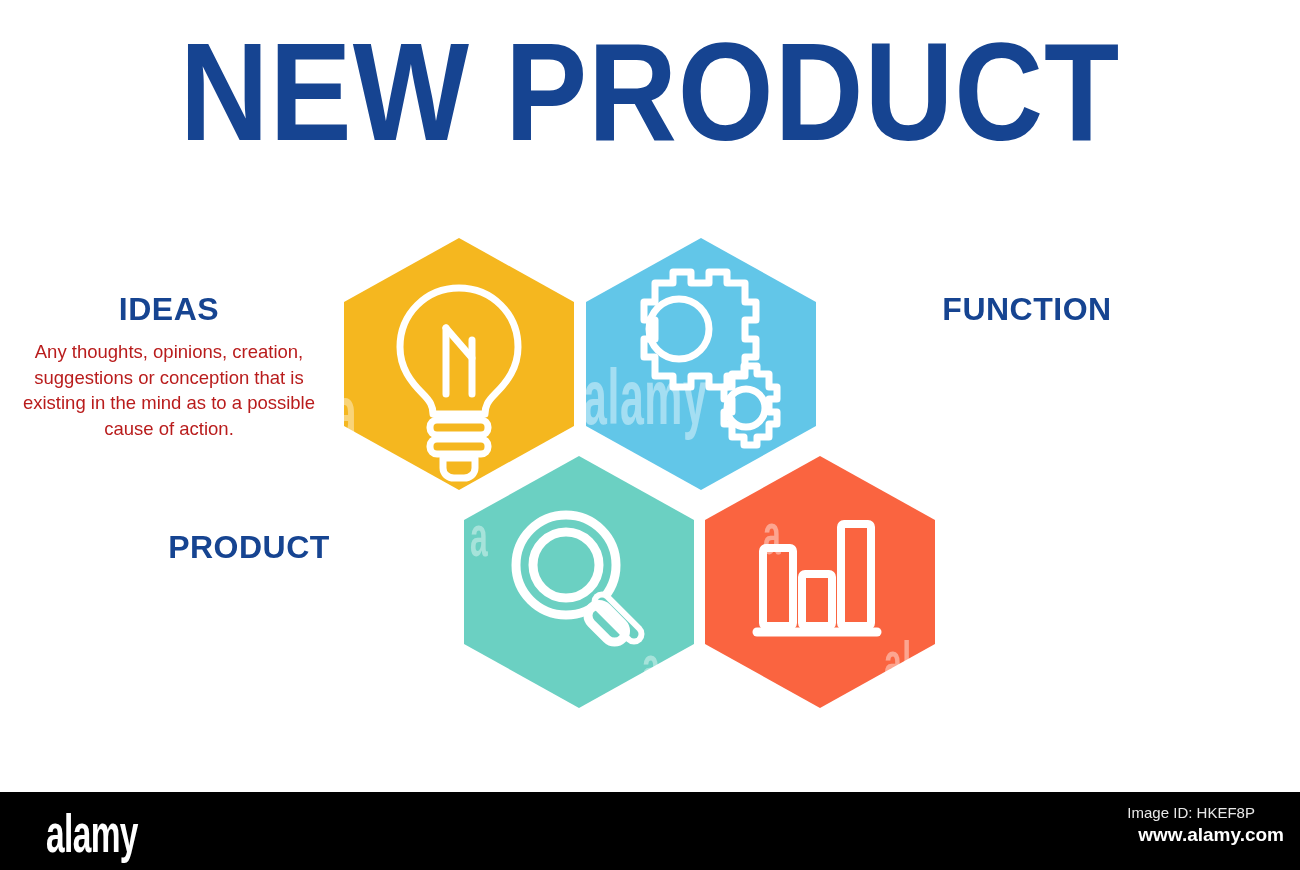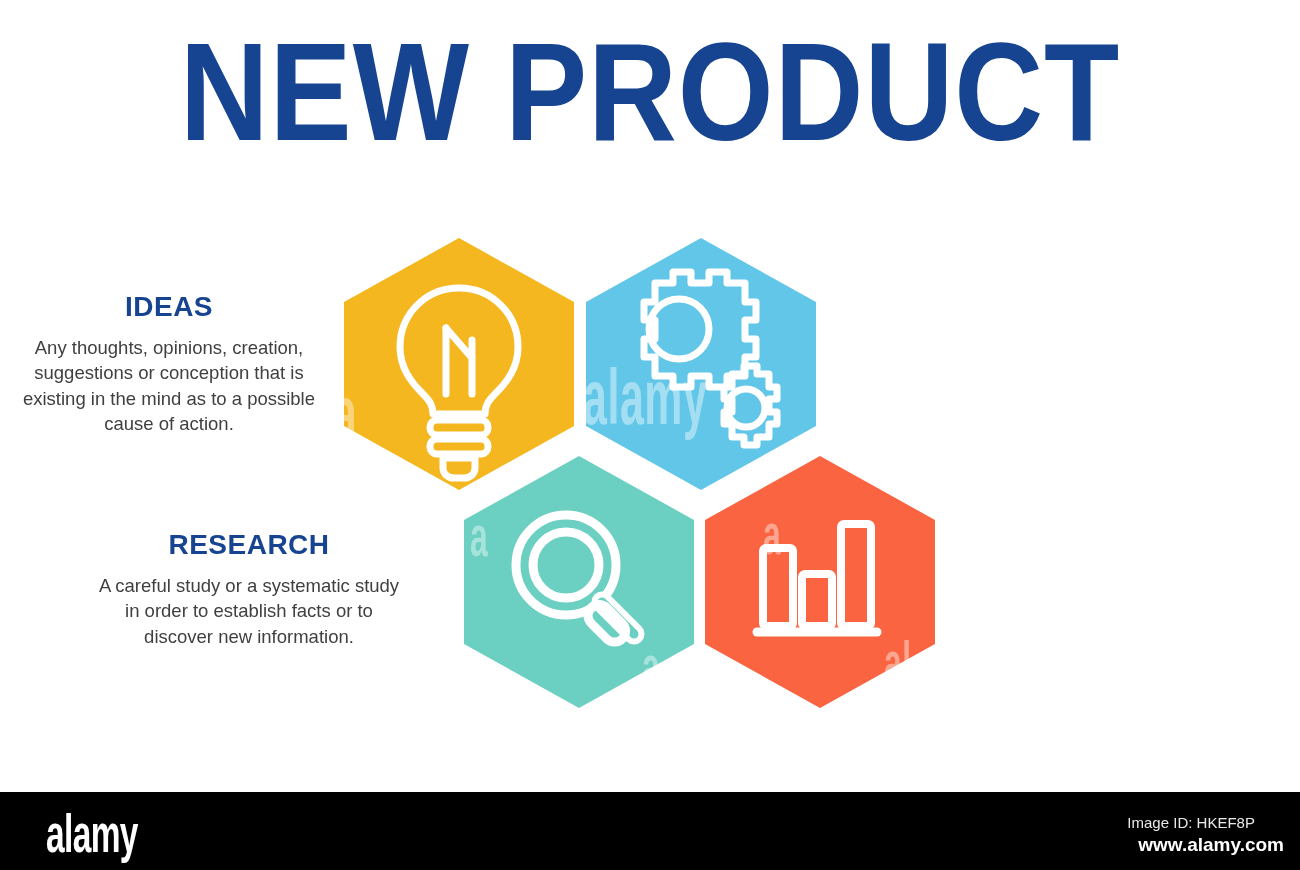--- a/index.html
+++ b/index.html
@@ -33,28 +33,28 @@
     transform: scaleX(0.88);
     transform-origin: 50% 0;
     white-space: nowrap;
   }
 
   
   .block { position: absolute; }
   .block h2 {
     color: #164491;
     font-weight: 700;
-    font-size: 28px;
+    font-size: 32px;
     letter-spacing: 0.5px;
     line-height: 1.1;
     margin-bottom: 12px;
     text-align: center;
   }
   .block p {
-    color: #404040;
+    color: #b91c1c;
     font-size: 18.5px;
     line-height: 1.38;
     font-weight: 400;
   }
 
   #block-ideas   { left: 8px;  top: 292px; width: 322px; text-align: center; }
   #block-function{ left: 862px;top: 292px; width: 330px; text-align: center; }
   #block-research{ left: 90px; top: 530px; width: 318px; text-align: center; }
   #block-analysis{ left: 944px;top: 530px; width: 340px; text-align: center; }
 
@@ -114,21 +114,21 @@
     font-weight: 700;
     font-size: 54px;
     line-height: 1;
     letter-spacing: -1px;
     transform: scaleX(0.62);
     transform-origin: 0 0;
   }
   #bar-right {
     position: absolute;
     right: 16px;
-    top: 21px;
+    top: 11px;
     text-align: center;
     color: #ffffff;
   }
   #image-id {
     font-size: 15px;
     font-weight: 400;
     line-height: 1.35;
     color: #e8e8e8;
   }
   #alamy-url {
@@ -145,25 +145,25 @@
 <div id="stage">
 
   <div class="title">NEW PRODUCT</div>
 
   <div class="block" id="block-ideas">
     <h2>IDEAS</h2>
     <p>Any thoughts, opinions, creation, suggestions or conception that is existing in the mind as to a possible cause of action.</p>
   </div>
 
   <div class="block" id="block-function">
+    <h2>FUNCTION</h2>
   </div>
 
   <div class="block" id="block-research">
-    <h2>RESEARCH</h2>
-    <p>A careful study or a systematic study in order to establish facts or to discover new information.</p>
+    <h2>PRODUCT</h2>
   </div>
 
 
   <div id="hexes">
 
     <div class="hex" id="hex-ideas">
       <svg viewBox="0 0 234 256" xmlns="http://www.w3.org/2000/svg">
         <polygon points="117,2 232,66 232,190 117,254 2,190 2,66" fill="#F5B71F"></polygon>
         <g fill="none" stroke="#FFFFFF" stroke-width="7" stroke-linecap="round" stroke-linejoin="round">
           <path d="M117 52 C 84 52 58 78 58 111 C 58 132 69 146 81 158 C 88 165 91 170 91 178 L 143 178 C 143 170 146 165 153 158 C 165 146 176 132 176 111 C 176 78 150 52 117 52 Z"></path>

